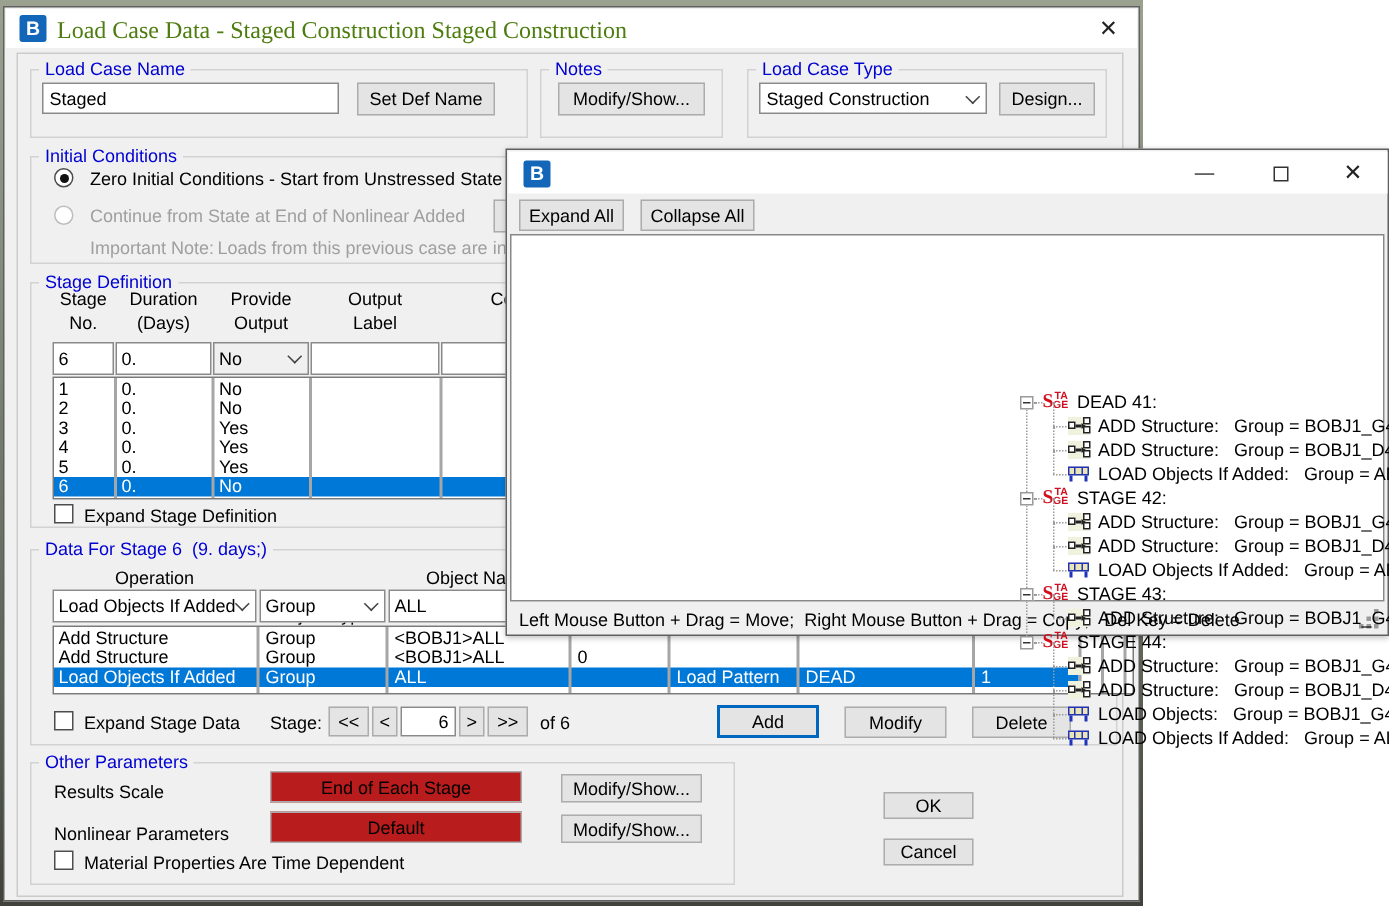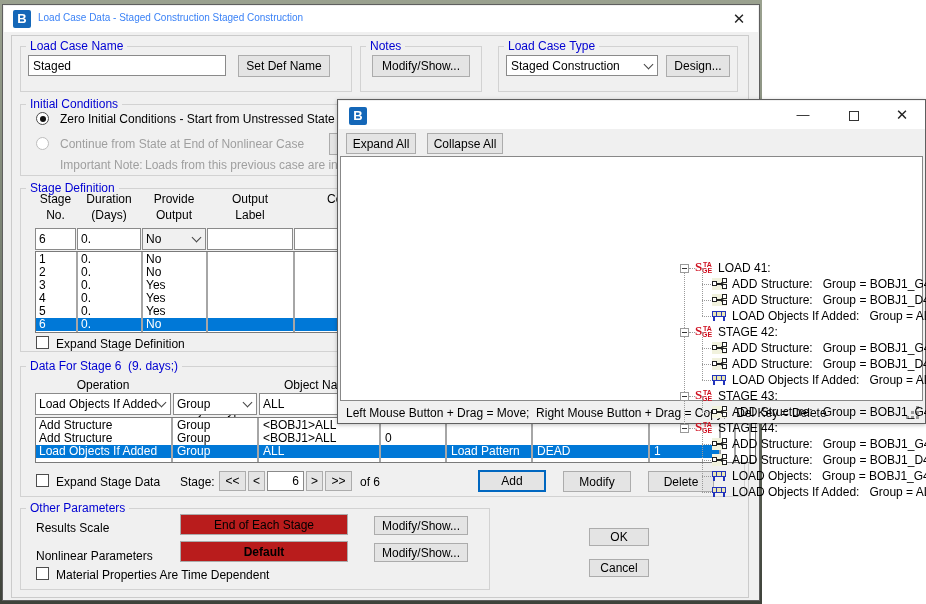--- a/index.html
+++ b/index.html
@@ -5,21 +5,21 @@
   html,body{margin:0;padding:0;background:#fff;}
   #screen{position:relative;width:926px;height:604px;overflow:hidden;background:#fff;
           font-family:"Liberation Sans","DejaVu Sans",sans-serif;font-size:12px;color:#000;}
   .abs{position:absolute;}
   .backdrop{position:absolute;left:0;top:0;width:762px;height:604px;
             background:linear-gradient(180deg,#9aa18f 0%,#7b8374 40%,#5c6255 75%,#3e423a 100%);}
   .dlg{position:absolute;background:#f0f0f0;border:1px solid #5f5f5f;box-sizing:border-box;}
   .titlebar{position:absolute;background:#ffffff;}
   .applogo{position:absolute;width:18px;height:18px;background:#1467b8;color:#fff;font-weight:bold;
            text-align:center;line-height:18px;font-size:13px;border-radius:2px;}
-  .wtitle{position:absolute;font-size:10px;color:#3b82f6;white-space:pre;}
+  .wtitle{position:absolute;font-size:16px;color:#4d7c0f;white-space:pre;font-family:Liberation Serif, serif;}
   .winglyph{position:absolute;color:#222;text-align:center;}
   .innerframe{position:absolute;border:1px solid #cbcbcb;box-sizing:border-box;}
   .grp{position:absolute;border:1px solid #d2d2d2;box-sizing:border-box;}
   .glabel{position:absolute;background:#f0f0f0;padding:0 4px;color:#0000d2;white-space:pre;line-height:13px;}
   .lbl{position:absolute;white-space:pre;line-height:14px;}
   .dim{color:#9f9f9f;}
   .btn{position:absolute;background:#e4e4e4;border:1px solid #acacac;box-sizing:border-box;
        display:flex;align-items:center;justify-content:center;white-space:pre;color:#000;}
   .btn.focus{border:2px solid #0067c0;}
   .field{position:absolute;background:#fff;border:1px solid #8a8a8a;box-sizing:border-box;
@@ -97,21 +97,21 @@
       <span>Staged Construction</span>
       <span class="chev"></span>
     </div>
     <div class="btn" style="left:666px;top:55px;width:64px;height:22px;">Design...</div>
 
     <div class="grp" style="left:20px;top:104px;width:400px;height:72px;"></div>
     <span class="glabel" style="left:26px;top:98px;">Initial Conditions</span>
     <span class="radio sel" style="left:36px;top:112px;"></span>
     <span class="lbl" style="left:60px;top:112px;">Zero Initial Conditions - Start from Unstressed State</span>
     <span class="radio dis" style="left:36px;top:137px;"></span>
-    <span class="lbl dim" style="left:60px;top:137px;">Continue from State at End of Nonlinear Case</span>
+    <span class="lbl dim" style="left:60px;top:137px;">Continue from State at End of Nonlinear Added</span>
     <span class="lbl dim" style="left:60px;top:158px;">Important Note:</span>
     <span class="lbl dim" style="left:145px;top:158px;">Loads from this previous case are included in the current case</span>
     <div class="btn" style="left:329px;top:133px;width:60px;height:22px;"></div>
 
     <div class="grp" style="left:20px;top:188px;width:400px;height:164px;"></div>
     <span class="glabel" style="left:26px;top:182px;">Stage Definition</span>
     <div id="sd-headers">
         <div class="hdr" style="position:absolute;left:35px;top:192px;width:41px;">Stage</div>
         <div class="hdr" style="position:absolute;left:35px;top:208px;width:41px;">No.</div>
         <div class="hdr" style="position:absolute;left:77px;top:192px;width:64px;">Duration</div>
@@ -249,21 +249,21 @@
     <div class="btn focus" style="left:478px;top:470px;width:68px;height:22px;">Add</div>
     <div class="btn" style="left:563px;top:471px;width:68px;height:21px;">Modify</div>
     <div class="btn" style="left:648px;top:471px;width:66px;height:21px;">Delete</div>
 
     <div class="grp" style="left:20px;top:508px;width:470px;height:82px;"></div>
     <span class="glabel" style="left:26px;top:502px;">Other Parameters</span>
     <span class="lbl" style="left:36px;top:521px;">Results Scale</span>
     <div class="field center" style="left:180px;top:514px;width:168px;height:21px;">End of Each Stage</div>
     <div class="btn" style="left:374px;top:516px;width:94px;height:19px;">Modify/Show...</div>
     <span class="lbl" style="left:36px;top:549px;">Nonlinear Parameters</span>
-    <div class="field center" style="left:180px;top:541px;width:168px;height:21px;font-weight:bold;">Default</div>
+    <div class="field center" style="left:180px;top:541px;width:168px;height:21px;">Default</div>
     <div class="btn" style="left:374px;top:543px;width:94px;height:19px;">Modify/Show...</div>
     <span class="cb" style="left:36px;top:567px;"></span>
     <span class="lbl" style="left:56px;top:568px;">Material Properties Are Time Dependent</span>
 
     <div class="btn" style="left:589px;top:528px;width:60px;height:18px;">OK</div>
     <div class="btn" style="left:589px;top:559px;width:60px;height:18px;">Cancel</div>
   </div>
 
   <div class="dlg" style="left:337px;top:99px;width:589px;height:325px;z-index:10;box-shadow:0 1px 4px rgba(0,0,0,0.25);">
     <div class="titlebar" style="left:1px;top:1px;width:586px;height:28px;">
@@ -277,21 +277,21 @@
     <div class="treearea" style="left:2px;top:56px;width:583px;height:245px;"></div>
     <div id="tree-items" style="position:absolute;left:337px;top:99px;width:589px;height:325px;z-index:11;">
         <div class="dotv" style="position:absolute;left:9px;top:69px;height:160px;"></div>
         <div class="doth" style="position:absolute;left:14px;top:69px;width:6px;"></div>
         <div class="expbox" style="position:absolute;left:5px;top:65px;"></div>
         <div class="ic-stage" style="position:absolute;left:20px;top:63px;">
           <span class="s1">S</span>
           <span class="s2">TA</span>
           <span class="s3">GE</span>
         </div>
-        <div class="titem" style="position:absolute;left:43px;top:61px;">LOAD 41:</div>
+        <div class="titem" style="position:absolute;left:43px;top:61px;">DEAD 41:</div>
         <div class="dotv" style="position:absolute;left:27px;top:69px;height:16px;"></div>
         <div class="doth" style="position:absolute;left:27px;top:85px;width:9px;"></div>
         <div class="ic-add" style="position:absolute;left:37px;top:79px;">
           <span class="sq" style="left:0;top:3px;"></span>
           <span class="ar"></span>
           <span class="ah"></span>
           <span class="sq" style="left:10px;top:0;"></span>
           <span class="sq" style="left:10px;top:6px;"></span>
         </div>
         <div class="titem" style="position:absolute;left:57px;top:77px;">ADD Structure:   Group = BOBJ1_G41</div>

